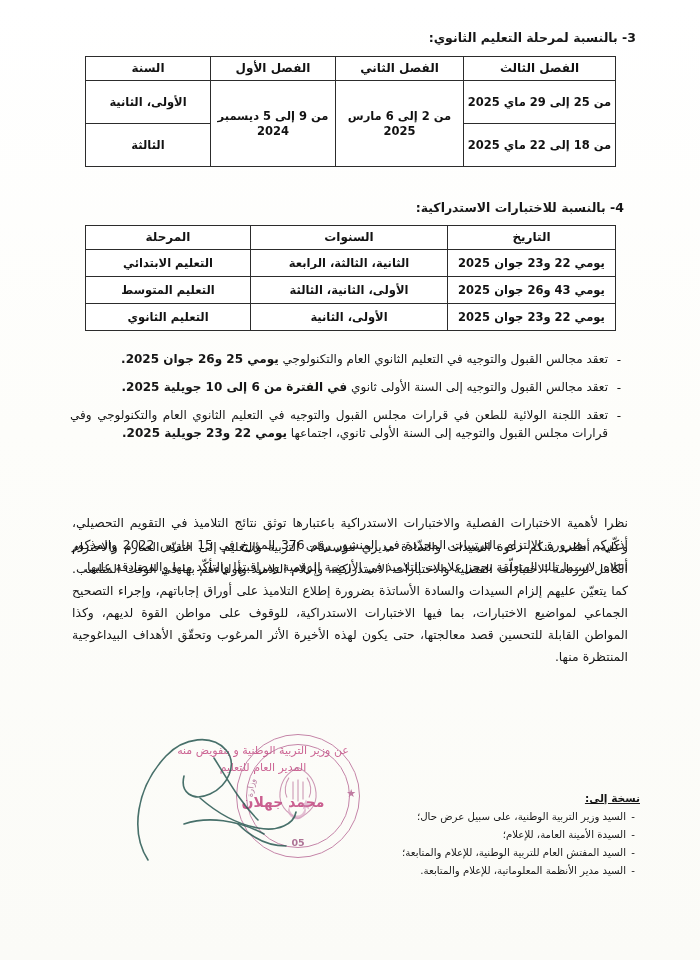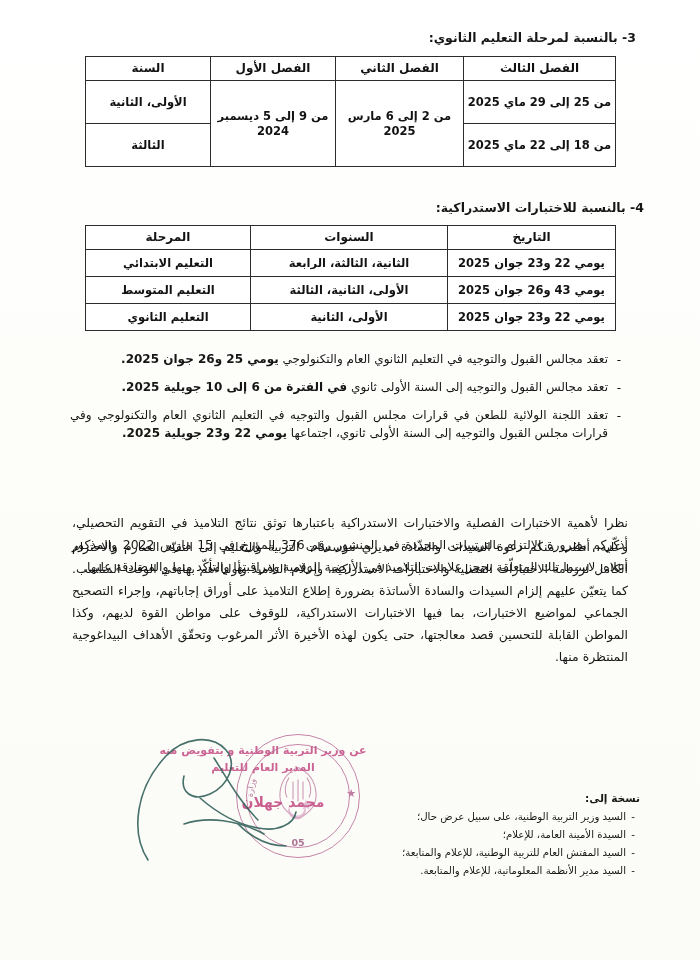--- a/index.html
+++ b/index.html
@@ -111,40 +111,41 @@
     direction:rtl;
     width:280px;
     font-size:10.2px;
     line-height:1.55;
   }
   .copies .ttl{
     font-weight:bold;
     text-align:right;
     margin-bottom:3px;
     font-size:10.6px;
+    text-decoration:underline;
   }
   .c-row{display:flex;flex-direction:row;margin-bottom:2px;}
   .c-dash{width:14px;flex:0 0 14px;text-align:center;}
   .c-txt{flex:1 1 auto;text-align:right;}
 
   
   .sig-wrap{
     position:absolute;
     left:88px;top:728px;
     width:300px;height:160px;
   }
   .sig-text{
     position:absolute;
     right:10px;top:14px;
     width:230px;
     direction:rtl;
     text-align:center;
     color:#c2447e;
     font-size:11px;
-    font-weight:bold;
+    font-weight:normal;
     line-height:1.55;
     opacity:.82;
     letter-spacing:.3px;
   }
   .sig-name{
     position:absolute;
     right:20px;top:66px;
     width:170px;
     direction:rtl;
     text-align:center;
@@ -228,21 +229,21 @@
         <td rowspan="2">من 9 إلى 5 ديسمبر 2024</td>
         <td>الأولى، الثانية</td>
       </tr>
       <tr>
         <td>من 18 إلى 22 ماي 2025</td>
         <td>الثالثة</td>
       </tr>
     </tbody>
   </table>
 
-  <div class="sec-head" style="right:56px;top:200px;">4-  بالنسبة للاختبارات الاستدراكية:</div>
+  <div class="sec-head" style="right:76px;top:200px;">4-  بالنسبة للاختبارات الاستدراكية:</div>
 
   <table class="doc" id="tbl-remedial">
     <colgroup>
         <col class="r1">
         <col class="r2">
         <col class="r3">
       </colgroup>
     <thead>
       <tr>
         <th>التاريخ</th>

